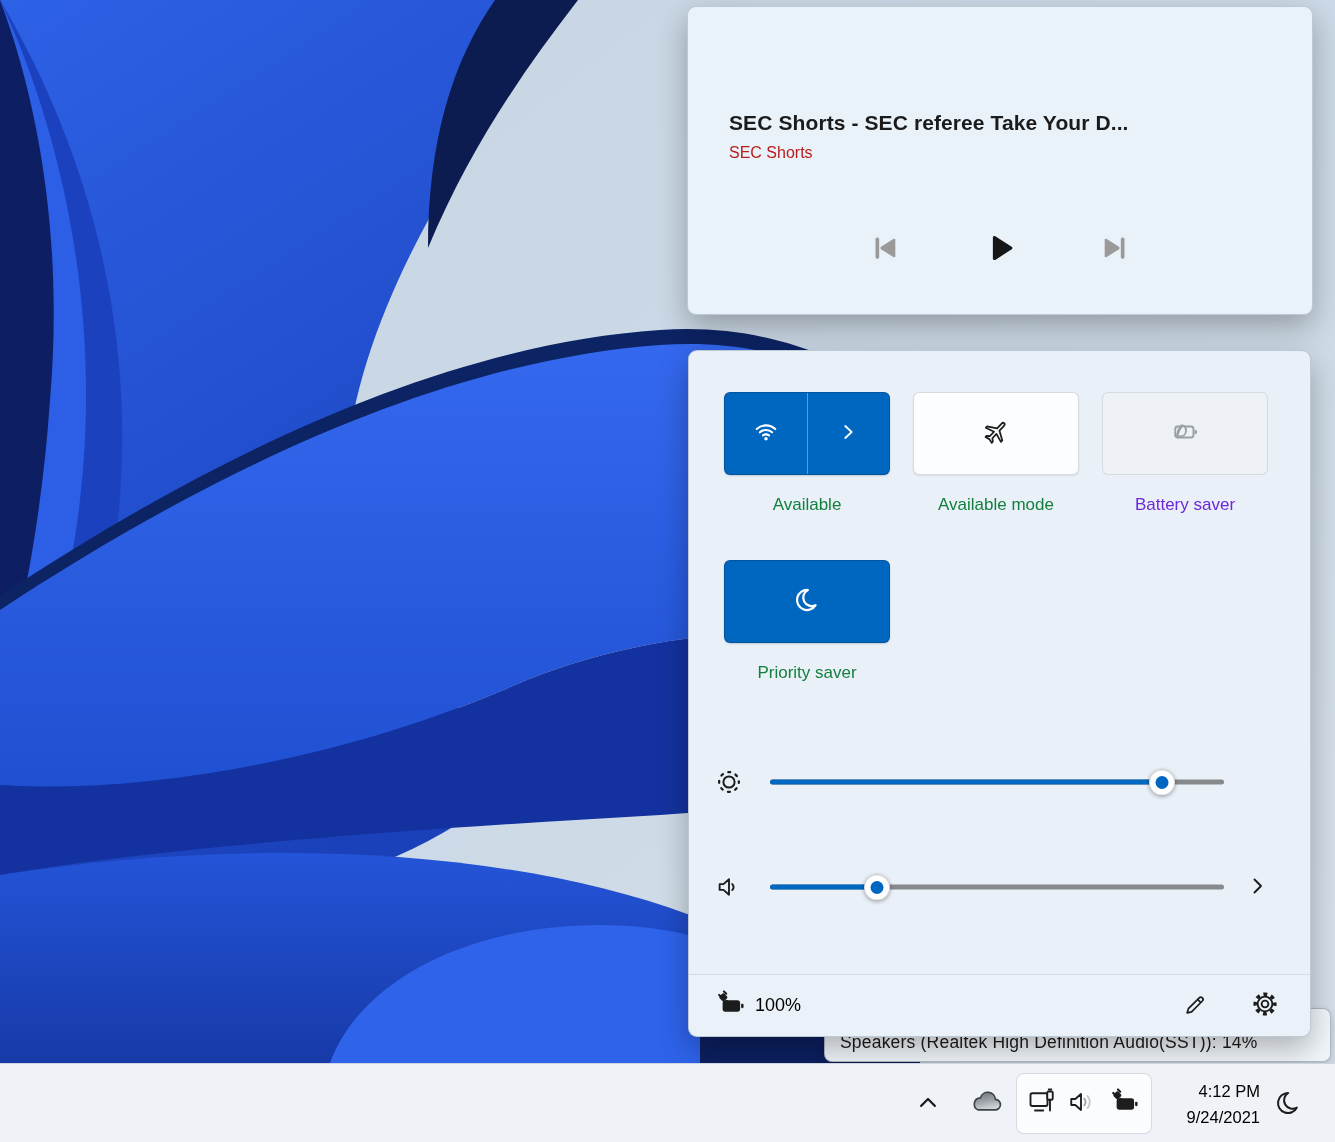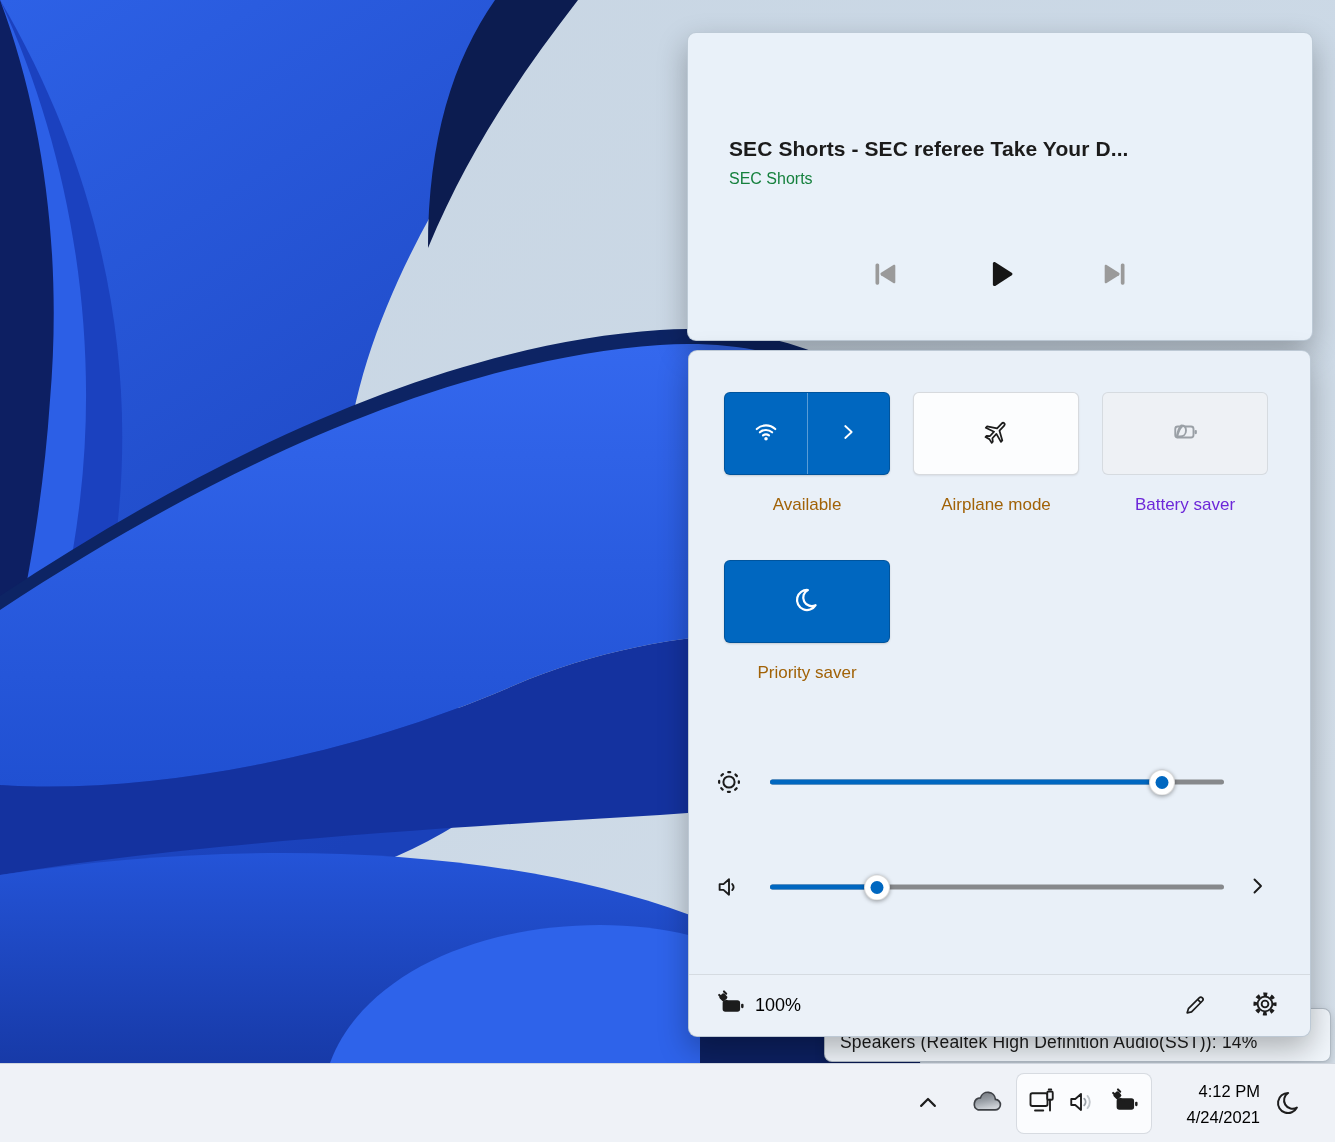--- a/index.html
+++ b/index.html
@@ -10,44 +10,44 @@
     background:#ccd9e6;
   }
   
   .wallpaper{position:absolute;left:0;top:0;width:1335px;height:1063px;}
   
   .fluent-card{
     position:absolute;background:#e9f1f9;border:1px solid rgba(110,130,150,.35);
     border-radius:9px;box-shadow:0 12px 30px rgba(0,0,0,.28);
   }
   
-  .media-card{left:687px;top:32px;width:626px;height:309px;z-index:10;}
+  .media-card{left:687px;top:6px;width:626px;height:309px;z-index:10;}
   .media-text{position:absolute;left:41px;top:104px;right:30px;}
   .media-title{font-size:21px;font-weight:700;letter-spacing:.1px;white-space:nowrap;overflow:hidden;}
-  .media-subtitle{font-size:16px;margin-top:9px;color:#15803d;}
+  .media-subtitle{font-size:16px;margin-top:9px;color:#b91c1c;}
   .media-controls{position:absolute;left:0;right:0;top:222px;display:flex;justify-content:center;align-items:center;gap:76px;}
   .media-btn{width:40px;height:40px;display:flex;align-items:center;justify-content:center;background:none;border:none;padding:0;cursor:default;}
   
   .qs-panel{left:688px;top:350px;width:623px;height:687px;z-index:10;background:#e9f0f8;}
   .qs-grid{
     position:absolute;left:35px;top:41px;
     display:grid;grid-template-columns:repeat(3,166px);column-gap:23px;row-gap:45px;
   }
   .qs-cell{display:flex;flex-direction:column;align-items:center;}
   .qs-btn{
     width:166px;height:83px;border-radius:6px;border:1px solid rgba(0,0,0,.09);
     display:flex;align-items:center;justify-content:center;padding:0;cursor:default;
   }
   .qs-btn.on{background:#0067c0;border-color:rgba(0,0,0,.18);box-shadow:0 1px 2px rgba(0,0,0,.15);}
   .qs-btn.off{background:#fcfdfe;border-color:rgba(120,130,140,.28);box-shadow:0 1px 2px rgba(0,0,0,.08);}
   .qs-btn.disabled{background:#eef1f5;border-color:rgba(130,140,150,.22);box-shadow:none;}
   .qs-btn.split{padding:0;}
   .qs-split-half{flex:1;height:100%;display:flex;align-items:center;justify-content:center;}
   .qs-split-div{width:1px;height:100%;background:rgba(255,255,255,.35);}
-  .qs-label{margin-top:20px;font-size:17px;line-height:20px;color:#a16207;text-align:center;white-space:nowrap;}
+  .qs-label{margin-top:20px;font-size:17px;line-height:20px;color:#15803d;text-align:center;white-space:nowrap;}
   .qs-label.disabled{color:#6d28d9;}
   .with-chev{display:flex;align-items:center;gap:12px;}
   
   .slider-row{position:absolute;left:0;right:0;height:54px;}
   .slider-row.brightness{top:404px;}
   .slider-row.volume{top:509px;}
   .slider-icon{position:absolute;left:22px;top:50%;transform:translateY(-50%);width:36px;height:36px;display:flex;align-items:center;justify-content:center;}
   .slider-track{position:absolute;left:81px;right:86px;top:50%;height:5px;transform:translateY(-50%);background:#87898c;border-radius:3px;}
   .slider-fill{position:absolute;left:0;top:0;bottom:0;background:#0067c0;border-radius:3px;}
   .slider-thumb{
@@ -207,21 +207,21 @@
 
 
       <div class="qs-cell">
         <button class="qs-btn off">
           <span>
             <svg width="30" height="30" viewBox="0 0 24 24" fill="none" stroke="#1c1c1c" stroke-width="1.4" stroke-linejoin="round">
               <path d="M12,2.4 C12.8,2.4 13.3,3.1 13.3,4 V9.3 L20.3,13.5 V15.1 L13.3,12.9 V17.6 L15.4,19.4 V20.7 L12,19.8 L8.6,20.7 V19.4 L10.7,17.6 V12.9 L3.7,15.1 V13.5 L10.7,9.3 V4 C10.7,3.1 11.2,2.4 12,2.4 Z" transform="rotate(43 12 12)"></path>
             </svg>
           </span>
         </button>
-        <div class="qs-label">Airplane mode</div>
+        <div class="qs-label">Available mode</div>
       </div>
 
       <div class="qs-cell">
         <button class="qs-btn disabled">
           <span>
             <svg width="30" height="30" viewBox="0 0 24 24" fill="none" stroke="#9aa0a6" stroke-width="1.5" stroke-linejoin="round">
               <rect x="4.2" y="7.6" width="14.6" height="8.8" rx="2"></rect>
               <rect x="19.6" y="10.3" width="1.9" height="3.4" rx="0.9" fill="#9aa0a6" stroke="none"></rect>
               <path d="M9,6.8 C11.4,6.8 12.8,8.4 12.8,10.7 C12.8,13.6 10.8,15.6 7.9,15.6 C7,15.6 6.2,15.4 5.6,15 C6.2,11.4 7.3,8.5 9,6.8 Z" fill="#eef1f5"></path>
               <path d="M5.6,16.8 C6.2,12.8 7.5,9.4 10,7.2"></path>
@@ -364,21 +364,21 @@
               <path d="M7.3,1.8 L9.1,3.6"></path>
           </g>
           <rect x="4.1" y="3.9" width="5.4" height="5.4" rx="1.4" fill="#1d1d1d" transform="rotate(45 6.8 6.6)"></rect>
           <path d="M9.2,9.4 C10.2,10.4 10.6,10.6 11.8,10.7" fill="none" stroke="#1d1d1d" stroke-width="1.6" stroke-linecap="round"></path>
         </svg>
       </span>
     </button>
 
     <button class="tb-item tb-clock" title="Date and time">
       <span class="line">4:12 PM</span>
-      <span class="line">4/24/2021</span>
+      <span class="line">9/24/2021</span>
     </button>
 
     <button class="tb-item tb-moon" title="Focus assist">
       <span>
         <svg width="30" height="30" viewBox="0 0 24 24" fill="none" stroke="#1d1d1d" stroke-width="1.6" stroke-linejoin="round">
           <path d="M10.2,4.2 A8,8 0 1 0 19.8,13.8 A6.6,6.6 0 0 1 10.2,4.2 Z" transform="rotate(14 12 12)"></path>
         </svg>
       </span>
     </button>
   </div>

